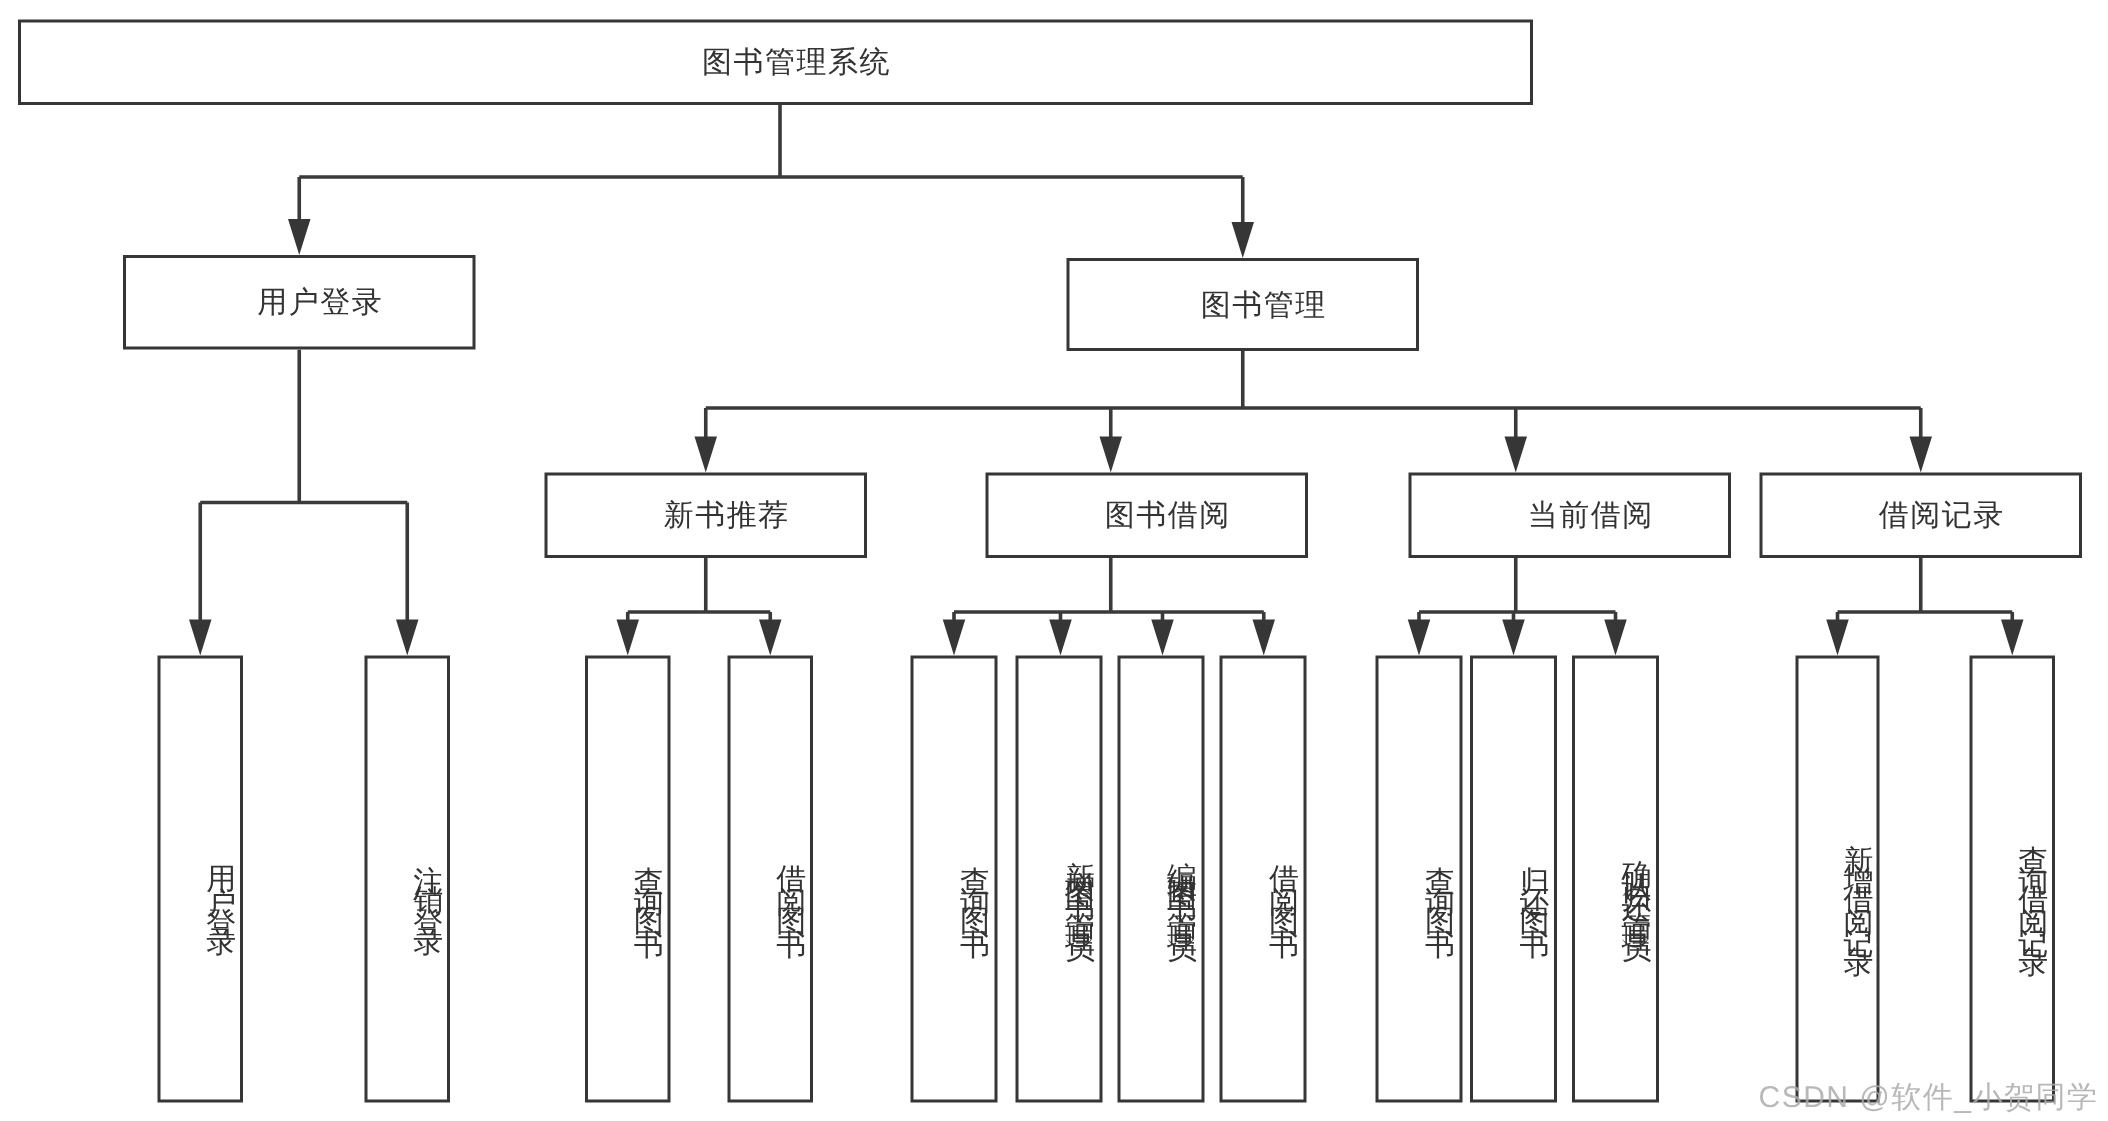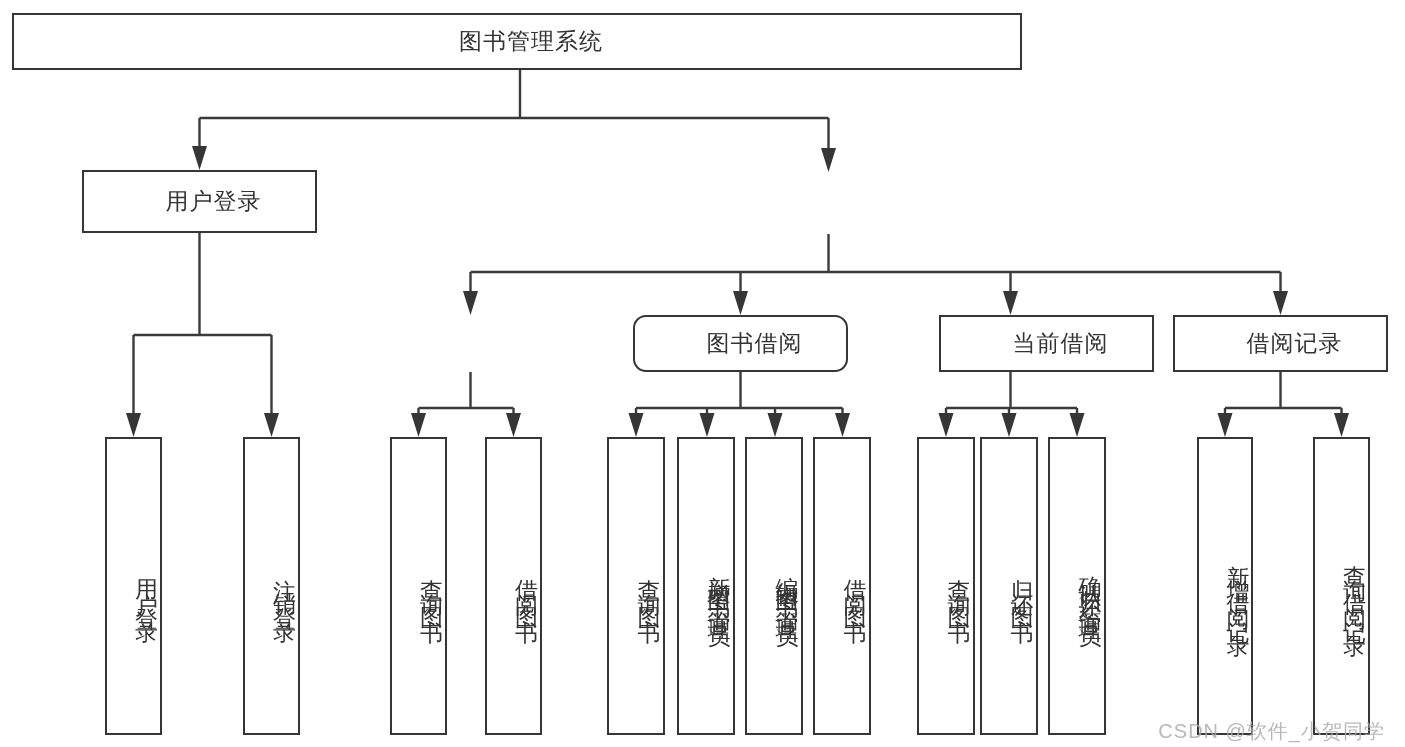--- a/index.html
+++ b/index.html
@@ -18,32 +18,32 @@
   }
   .node {
     position: absolute;
     box-sizing: border-box;
     background: #ffffff;
     border: 2.5px solid #363636;
     color: #333333;
     display: flex;
     align-items: center;
     justify-content: center;
-    font-size: 23px;
+    font-size: 20px;
     letter-spacing: 1px;
     text-align: center;
     z-index: 2;
     padding-left: 28px;
   }
   .root  { left: 12px;  top: 13px;  width: 1010px; height: 57px; }
   .lvl2a { left: 82px;  top: 170px; width: 235px;  height: 63px; }
   .lvl2b { left: 711px; top: 172px; width: 235px;  height: 62px; }
   .lvl3  { top: 315px;  width: 215px; height: 57px; }
   .l3-0 { left: 363px; }
-  .l3-1 { left: 633px; border-radius: 13px; }
+  .l3-1 { left: 657px; }
   .l3-2 { left: 903px; margin-left: 36px; }
   .l3-3 { left: 1173px; font-family: Liberation Mono, monospace; }
   .leaf {
     top: 437px;
     height: 298px;
     width: 57px;
     writing-mode: vertical-rl;
     text-orientation: mixed;
     letter-spacing: 14px;
     padding-top: 6px;
@@ -56,21 +56,21 @@
   .lf-5  { left: 677px;  width: 58px; }
   .lf-6  { left: 745px;  width: 58px; }
   .lf-7  { left: 813px;  width: 58px; }
   .lf-8  { left: 917px;  width: 58px; }
   .lf-9  { left: 980px;  width: 58px; }
   .lf-10 { left: 1048px; width: 58px; }
   .lf-11 { left: 1197px; width: 56px; }
   .lf-12 { left: 1313px; width: 57px; }
   .watermark {
     position: absolute;
-    right: 20px;
+    right: 6px;
     bottom: 2px;
     font-size: 20px;
     color: rgba(172, 172, 172, 0.85);
     letter-spacing: 1px;
     z-index: 5;
     white-space: nowrap;
   }
 </style>
 </head>
 <body>
@@ -111,21 +111,23 @@
 
     <g stroke="#3a3a3a" stroke-width="2.4" fill="none">
       <path d="M1280.5,372 L1280.5,408 M1225,408 L1341.5,408 M1225,408 L1225,417 M1341.5,408 L1341.5,417"></path>
       <path stroke="none" fill="#363636" d="M1217.5,413 L1232.5,413 L1225,437 Z M1334,413 L1349,413 L1341.5,437 Z"></path>
     </g>
   </svg>
 
   <div class="node root">图书管理系统</div>
 
   <div class="node lvl2a">用户登录</div>
+  <div class="node lvl2b">图书管理</div>
 
+  <div class="node lvl3 l3-0">新书推荐</div>
   <div class="node lvl3 l3-1">图书借阅</div>
   <div class="node lvl3 l3-2">当前借阅</div>
   <div class="node lvl3 l3-3">借阅记录</div>
 
   <div class="node leaf lf-0">用户登录</div>
   <div class="node leaf lf-1">注销登录</div>
 
   <div class="node leaf lf-2">查询图书</div>
   <div class="node leaf lf-3">借阅图书</div>
 

